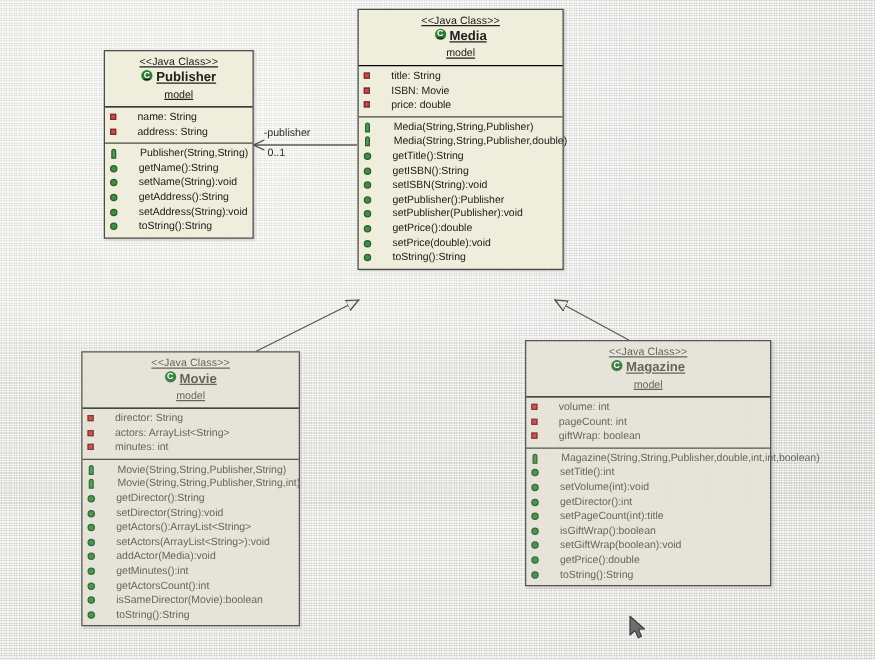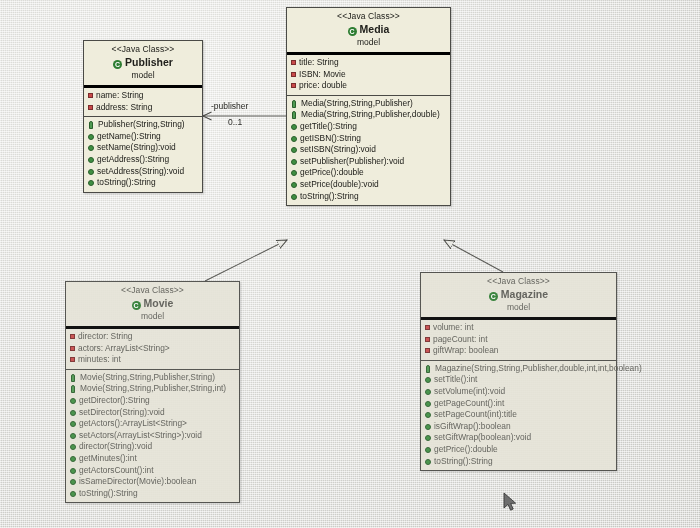--- a/index.html
+++ b/index.html
@@ -47,30 +47,31 @@
     color: #20201c;
   }
   .uml-class.faded {
     background: #e6e4d8;
     color: #5a5a54;
     opacity: 0.92;
   }
   .class-header {
     padding: 3px 4px 4px 4px;
     text-align: center;
-    border-bottom: 3px solid #000000;
+    border-bottom: 1px solid #000000;
+    text-decoration: underline;
   }
   .stereotype {
     font-size: 8.5px;
     letter-spacing: 0.1px;
     line-height: 11px;
   }
   .class-title-row {
     display: flex;
-    align-items: flex-end;
+    align-items: flex-start;
     justify-content: center;
     gap: 3px;
     line-height: 13px;
     margin: 1px 0 1px 0;
   }
   .class-name {
     font-size: 10.5px;
     font-weight: bold;
   }
   .package-name {
@@ -81,21 +82,21 @@
   
   .compartment {
     padding: 2px 3px 3px 4px;
   }
   .compartment.attributes {
     border-bottom: 1px solid #4a4a46;
   }
   .member {
     display: flex;
     align-items: flex-start;
-    gap: 3px;
+    gap: 17px;
     font-size: 8.4px;
     line-height: 11.6px;
     white-space: nowrap;
   }
   .member-label {
     overflow: visible;
   }
 
   
   .icon-class-c {
@@ -190,21 +191,21 @@
     <g>
       <path d="M 503 272 L 444 240" fill="none" stroke="#5a5a56" stroke-width="1.1" marker-end="url(#hollow-triangle)"></path>
     </g>
 
     <g>
       <path d="M 286 116 L 203 116" fill="none" stroke="#5a5a56" stroke-width="1.1" marker-end="url(#open-arrow)"></path>
     </g>
   </svg>
 
   <div class="assoc-label" style="left:211px; top:101px;">-publisher</div>
-  <div class="assoc-label" style="left:228px; top:117px;text-align:center;">0..1</div>
+  <div class="assoc-label" style="left:214px; top:117px;text-align:center;">0..1</div>
 
   <div class="uml-class" id="class-publisher" style="left:83px; top:40px; width:120px;">
     <div class="class-header">
       <div class="stereotype">&lt;&lt;Java Class&gt;&gt;</div>
       <div class="class-title-row">
         <span class="icon-class-c">C</span>
         <span class="class-name">Publisher</span>
       </div>
       <div class="package-name">model</div>
     </div>
@@ -285,20 +286,24 @@
       <div class="member">
         <span class="icon-method"></span>
         <span class="member-label">getISBN():String</span>
       </div>
       <div class="member">
         <span class="icon-method"></span>
         <span class="member-label">setISBN(String):void</span>
       </div>
       <div class="member">
         <span class="icon-method"></span>
+        <span class="member-label">getPublisher():Publisher</span>
+      </div>
+      <div class="member">
+        <span class="icon-method"></span>
         <span class="member-label">setPublisher(Publisher):void</span>
       </div>
       <div class="member">
         <span class="icon-method"></span>
         <span class="member-label">getPrice():double</span>
       </div>
       <div class="member">
         <span class="icon-method"></span>
         <span class="member-label">setPrice(double):void</span>
       </div>
@@ -352,21 +357,21 @@
       <div class="member">
         <span class="icon-method"></span>
         <span class="member-label">getActors():ArrayList&lt;String&gt;</span>
       </div>
       <div class="member">
         <span class="icon-method"></span>
         <span class="member-label">setActors(ArrayList&lt;String&gt;):void</span>
       </div>
       <div class="member">
         <span class="icon-method"></span>
-        <span class="member-label">director(String):void</span>
+        <span class="member-label">addActor(Media):void</span>
       </div>
       <div class="member">
         <span class="icon-method"></span>
         <span class="member-label">getMinutes():int</span>
       </div>
       <div class="member">
         <span class="icon-method"></span>
         <span class="member-label">getActorsCount():int</span>
       </div>
       <div class="member">
@@ -411,21 +416,21 @@
       <div class="member">
         <span class="icon-method"></span>
         <span class="member-label">setTitle():int</span>
       </div>
       <div class="member">
         <span class="icon-method"></span>
         <span class="member-label">setVolume(int):void</span>
       </div>
       <div class="member">
         <span class="icon-method"></span>
-        <span class="member-label">getPageCount():int</span>
+        <span class="member-label">getDirector():int</span>
       </div>
       <div class="member">
         <span class="icon-method"></span>
         <span class="member-label">setPageCount(int):title</span>
       </div>
       <div class="member">
         <span class="icon-method"></span>
         <span class="member-label">isGiftWrap():boolean</span>
       </div>
       <div class="member">

